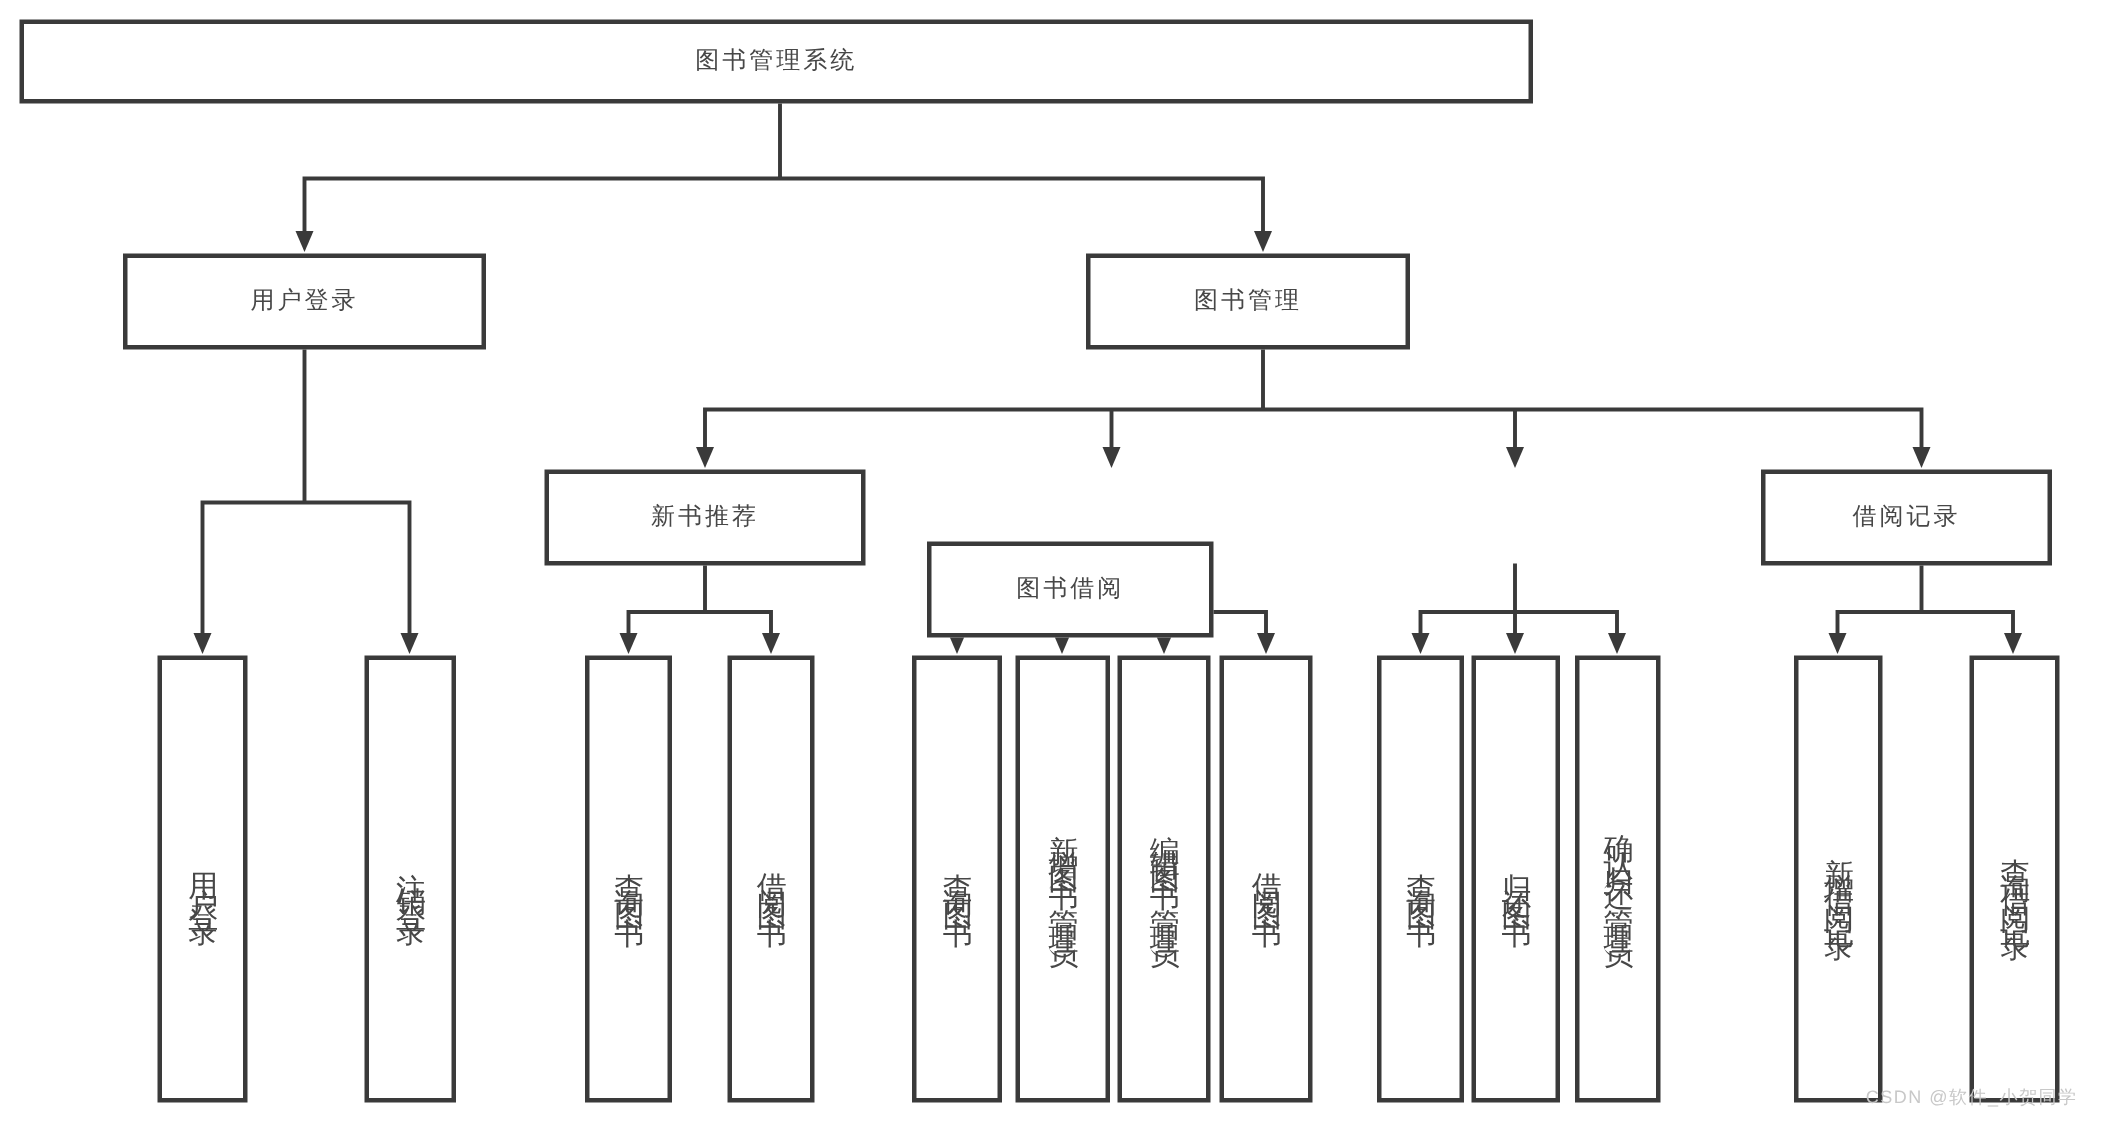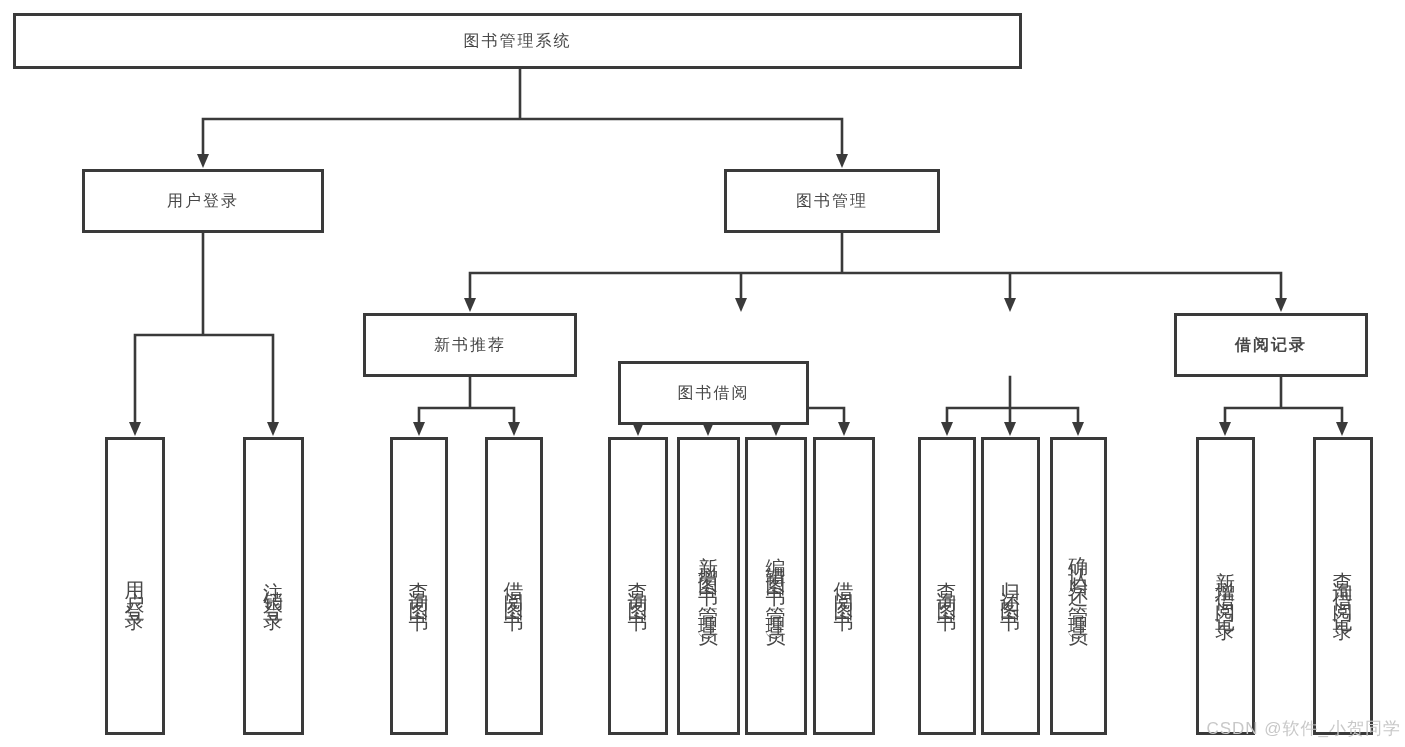--- a/index.html
+++ b/index.html
@@ -39,23 +39,23 @@
   }
   .v-node span{
     writing-mode:vertical-rl;
     text-orientation:mixed;
     font-size:20px;
     letter-spacing:10px;
     line-height:1;
   }
   .watermark{
     position:absolute;
-    right:4px;
+    right:20px;
     bottom:7px;
-    font-size:17px;
+    font-size:12px;
     color:var(--wm);
     letter-spacing:1px;
     white-space:nowrap;
   }
 </style>
 </head>
 <body>
 
 <div class="canvas">
 
@@ -106,21 +106,21 @@
   <div class="node h-node" style="left:724px;top:169px;width:216px;height:64px;">
     <span>图书管理</span>
   </div>
 
   <div class="node h-node" style="left:363px;top:313px;width:214px;height:64px;">
     <span>新书推荐</span>
   </div>
   <div class="node h-node" style="left:618px;top:313px;width:191px;height:64px;margin-top:48px;">
     <span>图书借阅</span>
   </div>
-  <div class="node h-node" style="left:1174px;top:313px;width:194px;height:64px;font-weight:bold;">
+  <div class="node h-node" style="left:1174px;top:313px;width:194px;height:64px;">
     <span>借阅记录</span>
   </div>
 
   <div class="node v-node" style="left:105px;top:437px;width:60px;height:298px;">
     <span>用户登录</span>
   </div>
   <div class="node v-node" style="left:243px;top:437px;width:61px;height:298px;">
     <span>注销登录</span>
   </div>
 

